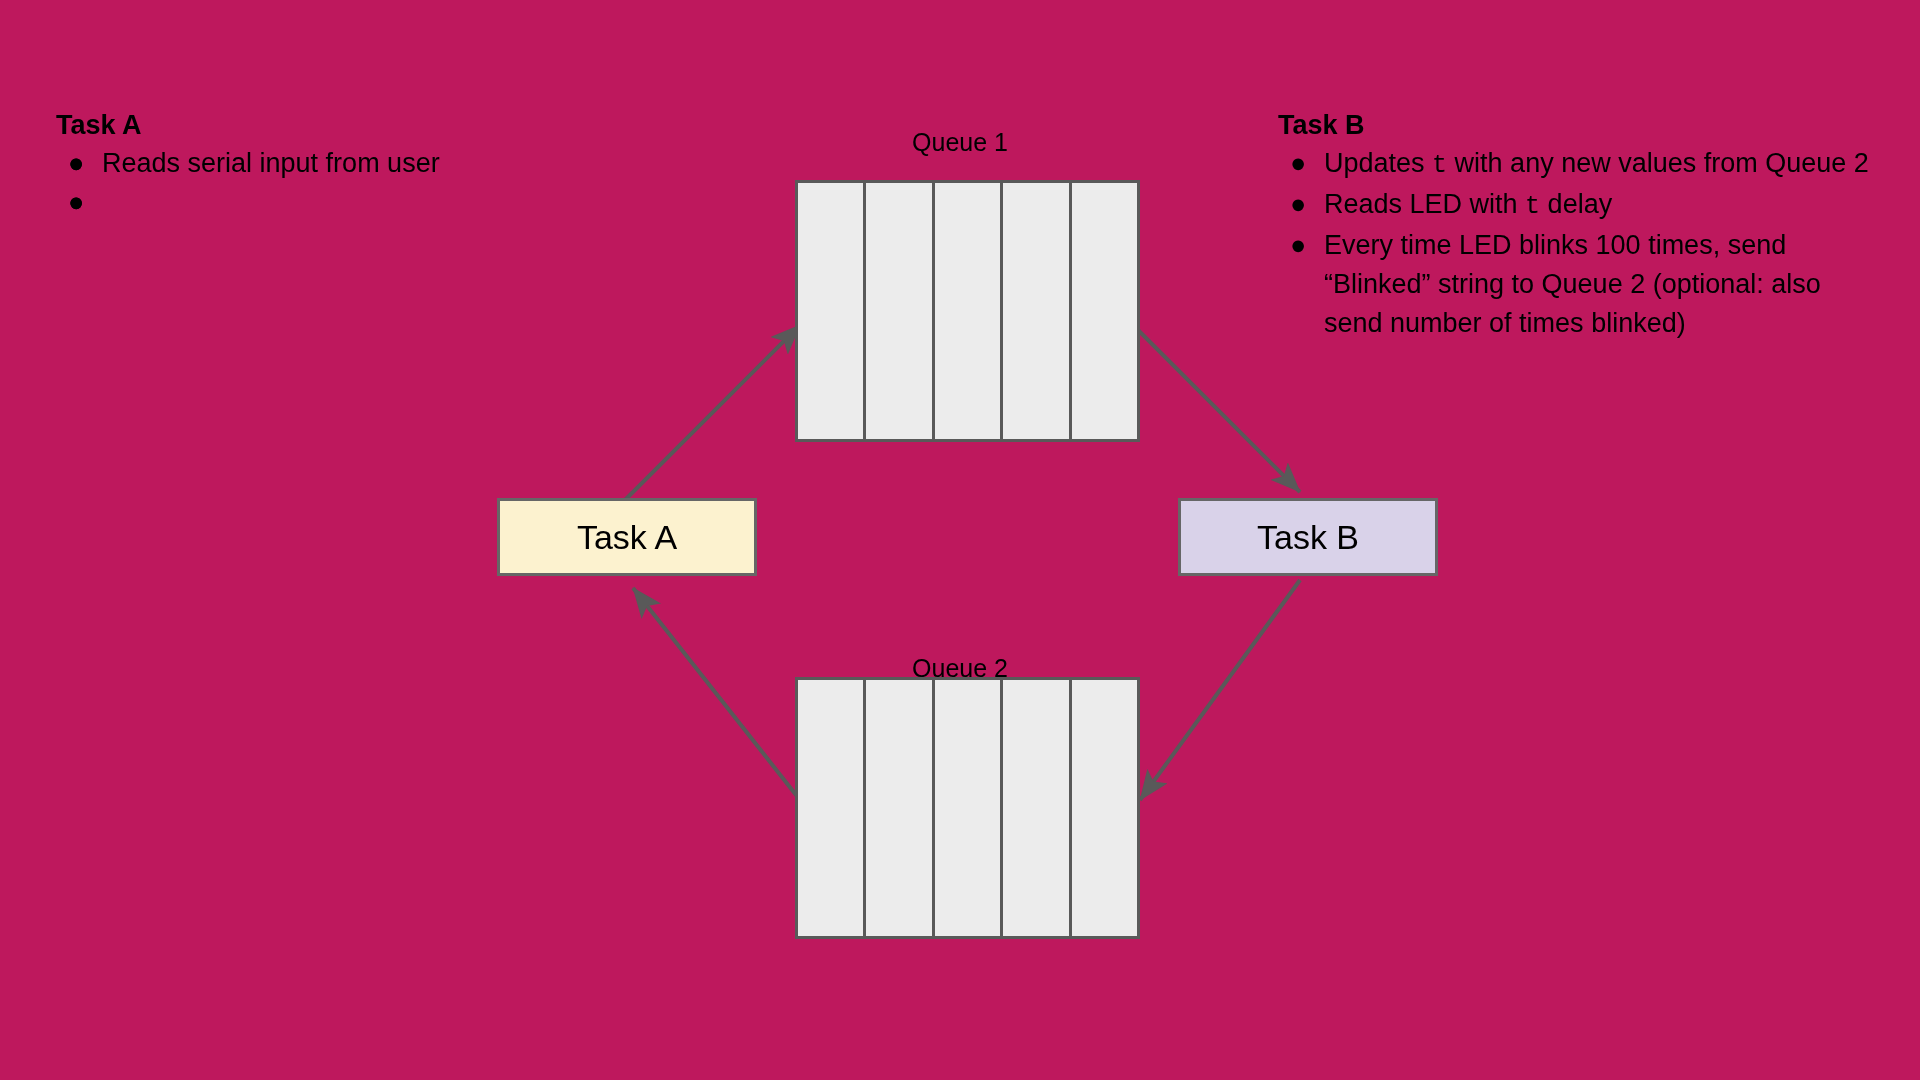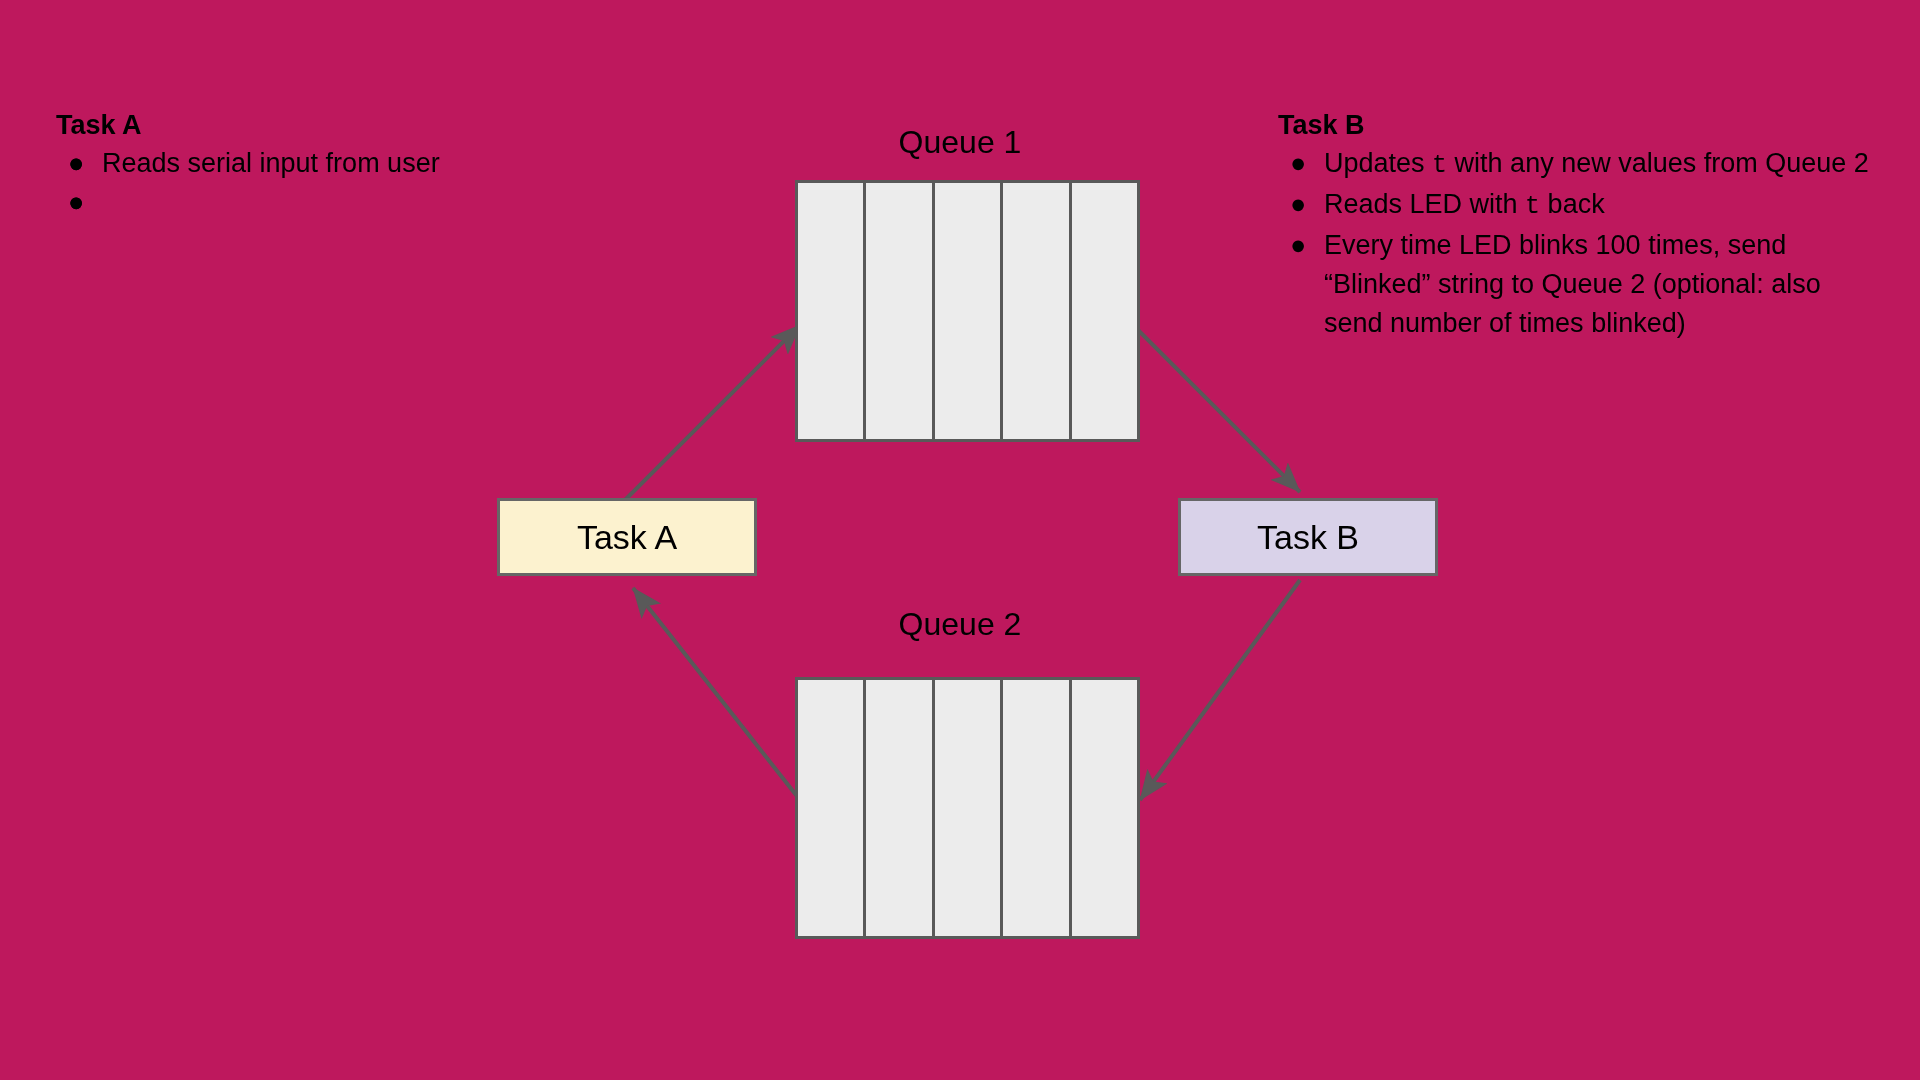--- a/index.html
+++ b/index.html
@@ -54,21 +54,21 @@
     font-family: "Liberation Mono", "DejaVu Sans Mono", monospace;
     font-size: 25px;
   }
 
   #note-task-a { left: 56px; top: 108px; width: 620px; }
   #note-task-b { left: 1278px; top: 108px; width: 600px; }
 
   
   .queue-label {
     position: absolute;
-    font-size: 32px;
+    font-size: 25px;
     line-height: 40px;
     text-align: center;
     color: #000000;
     white-space: nowrap;
   }
 
   .queue-box {
     position: absolute;
     display: flex;
     background: #ECECEC;
@@ -127,21 +127,21 @@
 
   <div class="note" id="note-task-b">
     <div class="note-title">Task B</div>
     <ul>
       <li>
         <span class="bullet">●</span>
         <span>Updates </span><span class="mono">t</span><span> with any new values from Queue 2</span>
       </li>
       <li>
         <span class="bullet">●</span>
-        <span>Reads LED with </span><span class="mono">t</span><span> back</span>
+        <span>Reads LED with </span><span class="mono">t</span><span> delay</span>
       </li>
       <li>
         <span class="bullet">●</span>
         <span>Every time LED blinks 100 times, send “Blinked” string to Queue 2 (optional: also send number of times blinked)</span>
       </li>
     </ul>
   </div>
 
   <svg id="arrows" viewBox="0 0 1920 1080">
     <defs>
@@ -169,21 +169,21 @@
 
   <div class="queue-label" style="left: 790px; top: 122px; width: 340px;">Queue 1</div>
   <div class="queue-box" id="queue-1-box" style="left: 795px; top: 180px; width: 345px; height: 262px;">
     <div class="queue-cell"></div>
     <div class="queue-cell"></div>
     <div class="queue-cell"></div>
     <div class="queue-cell"></div>
     <div class="queue-cell"></div>
   </div>
 
-  <div class="queue-label" style="left: 790px; top: 604px; width: 340px;">Queue 2</div>
+  <div class="queue-label" style="left: 790px; top: 648px; width: 340px;">Queue 2</div>
   <div class="queue-box" id="queue-2-box" style="left: 795px; top: 677px; width: 345px; height: 262px;">
     <div class="queue-cell"></div>
     <div class="queue-cell"></div>
     <div class="queue-cell"></div>
     <div class="queue-cell"></div>
     <div class="queue-cell"></div>
   </div>
 
   <div class="task-box" id="task-a-box" style="left: 497px; top: 498px; width: 260px; height: 78px;">
     <span>Task A</span>

